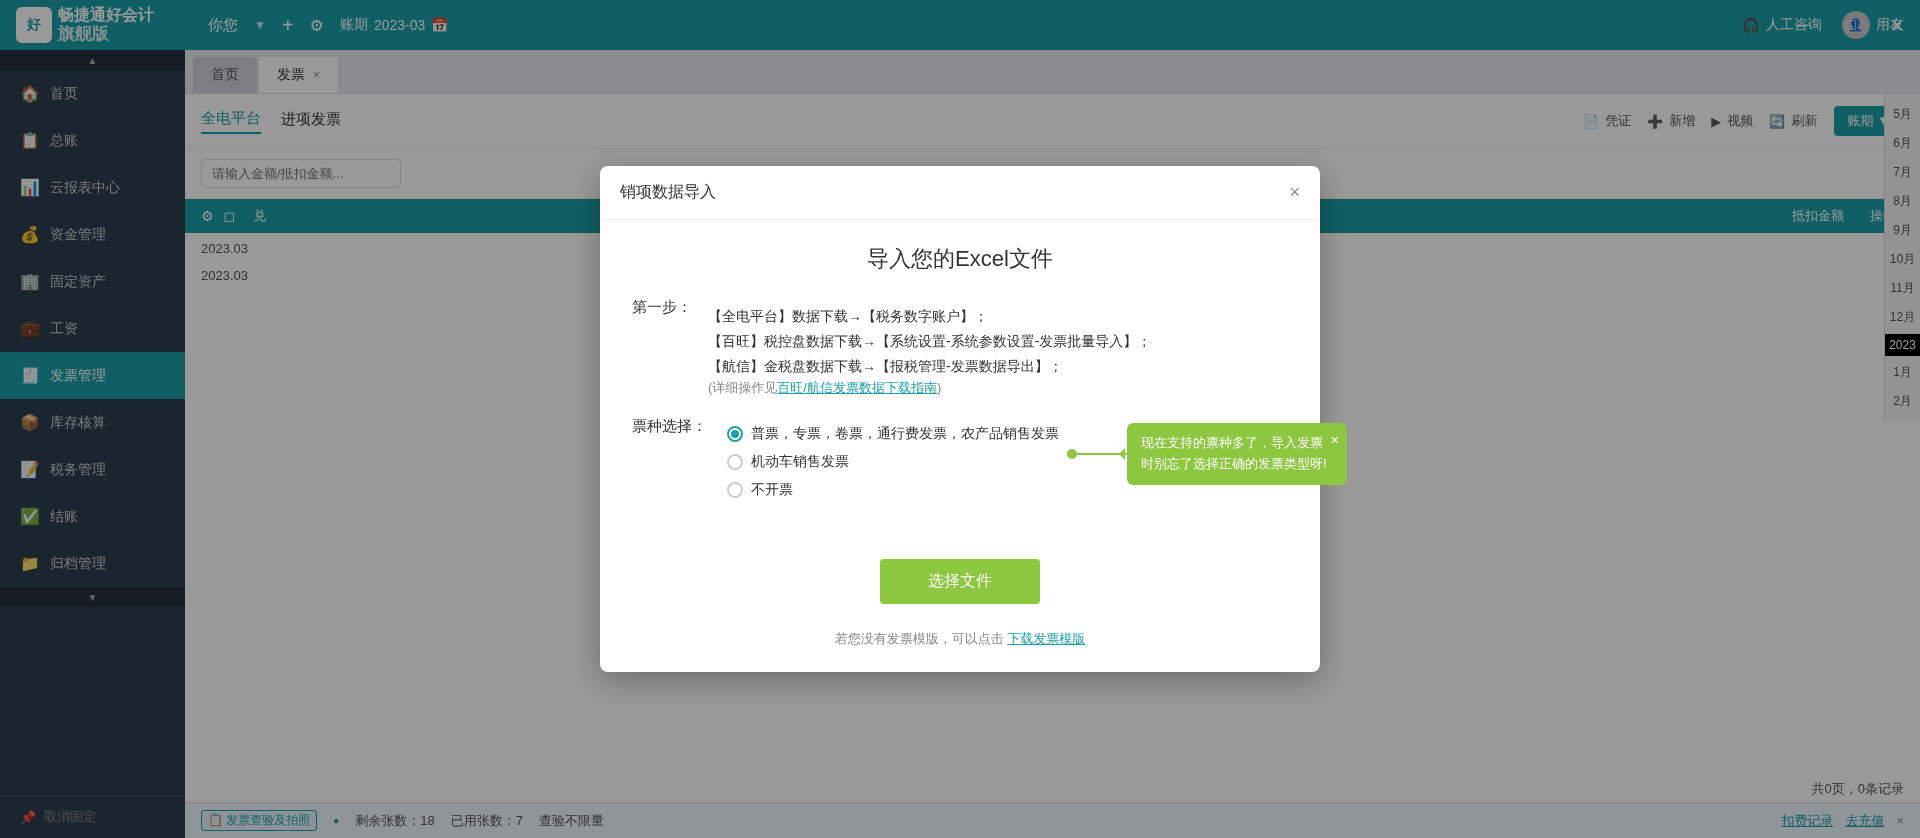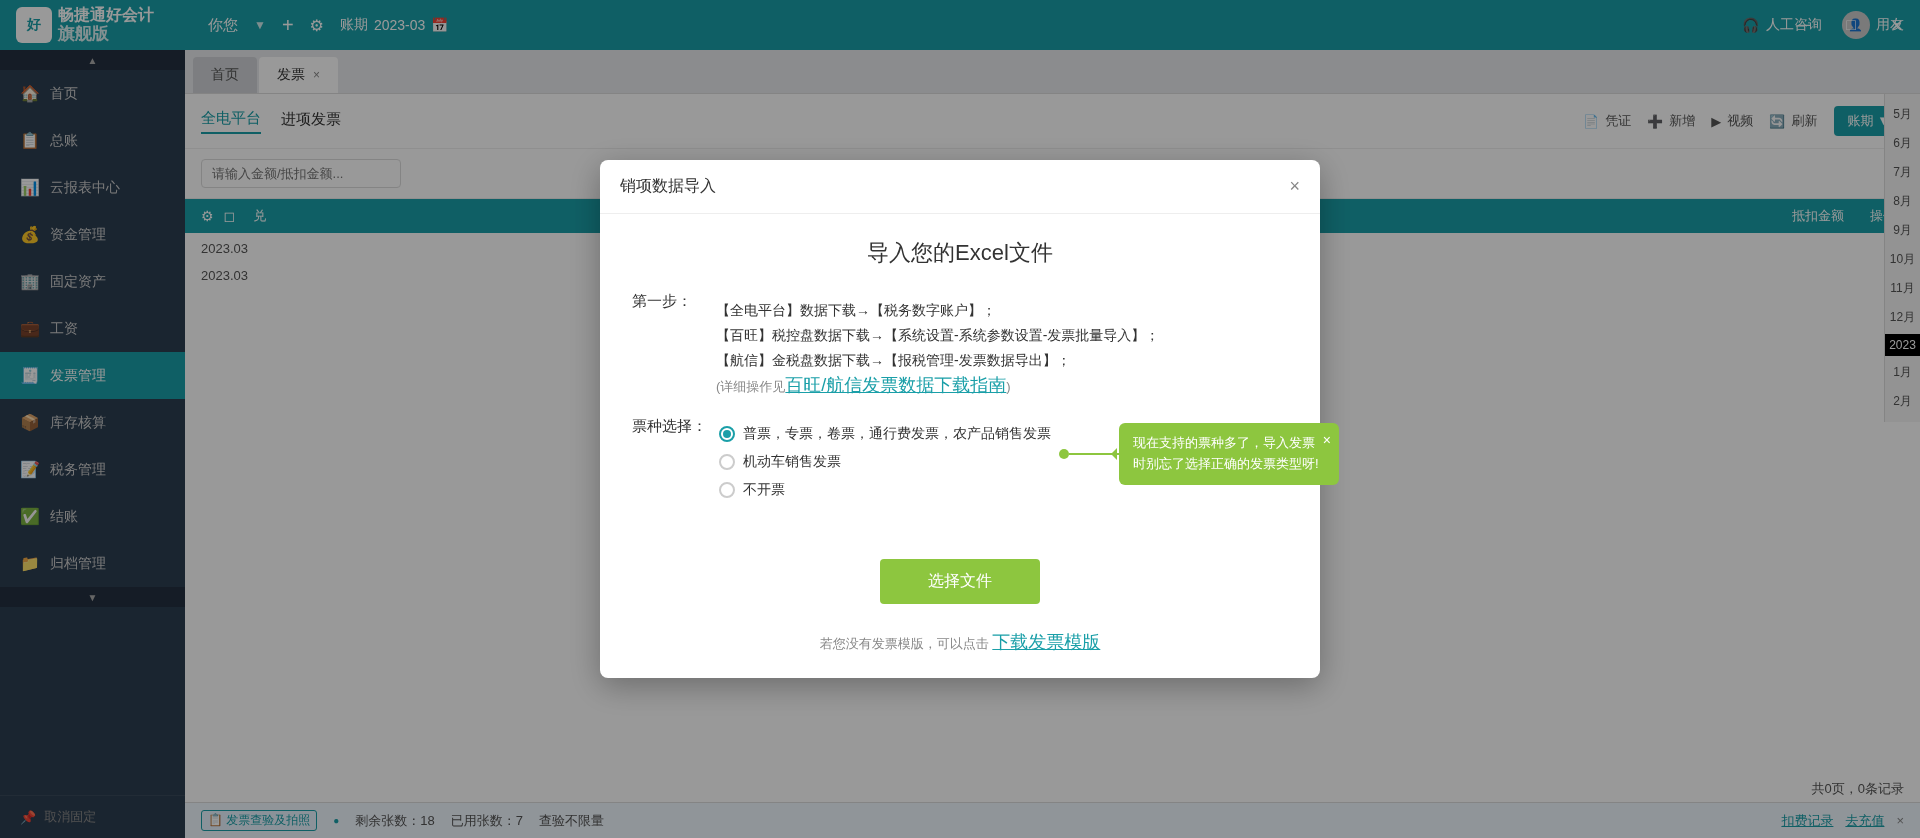--- a/index.html
+++ b/index.html
@@ -305,21 +305,21 @@
       text-align: center;
       font-size: 22px;
       color: #333;
       margin-bottom: 24px;
       font-weight: 500;
     }
     .step-section { margin-bottom: 20px; }
     .step-label { font-size: 15px; color: #333; font-weight: 500; }
     .step-content { margin-left: 16px; margin-top: 6px; }
     .step-line { font-size: 14px; color: #333; line-height: 1.8; }
-    .step-link { color: #1a9fa8; text-decoration: underline; cursor: pointer; font-size: 18px; }
+    .step-link { color: #1a9fa8; text-decoration: underline; cursor: pointer; font-size: 13px; }
     .step-note { color: #888; font-size: 13px; }
     .radio-group { display: flex; flex-direction: column; gap: 10px; margin-top: 8px; }
     .radio-item { display: flex; align-items: center; gap: 8px; font-size: 14px; color: #333; cursor: pointer; }
     .radio-circle {
       width: 16px; height: 16px;
       border-radius: 50%;
       border: 2px solid #ccc;
       display: flex; align-items: center; justify-content: center;
     }
     .radio-circle.checked {
@@ -585,36 +585,36 @@
 <div class="modal-overlay">
   <div class="modal">
     <div class="modal-header">
       <span class="modal-title">销项数据导入</span>
       <span class="modal-close">×</span>
     </div>
     <div class="modal-body">
       <div class="modal-main-title">导入您的Excel文件</div>
 
       <div class="step-section">
-        <div style="display:flex; gap:8px; align-items:flex-start;">
+        <div style="display:flex; align-items:flex-start;">
           <span class="step-label">第一步：</span>
           <div class="step-content">
             <div class="step-line">【全电平台】数据下载→【税务数字账户】；</div>
             <div class="step-line">【百旺】税控盘数据下载→【系统设置-系统参数设置-发票批量导入】；</div>
             <div class="step-line">【航信】金税盘数据下载→【报税管理-发票数据导出】；</div>
             <div class="step-note">
               <span>(详细操作见</span><span class="step-link">百旺/航信发票数据下载指南</span><span>)</span>
             </div>
           </div>
         </div>
       </div>
 
 
       <div class="step-section">
-        <div style="display:flex; gap:12px; align-items:flex-start;">
+        <div style="display:flex; gap:20px; align-items:flex-start;">
           <span class="step-label">票种选择：</span>
           <div class="radio-group">
 
             <div class="radio-item">
               <div class="radio-circle checked">
                 <div class="radio-dot"></div>
               </div>
               <span>普票，专票，卷票，通行费发票，农产品销售发票</span>
             </div>
 

